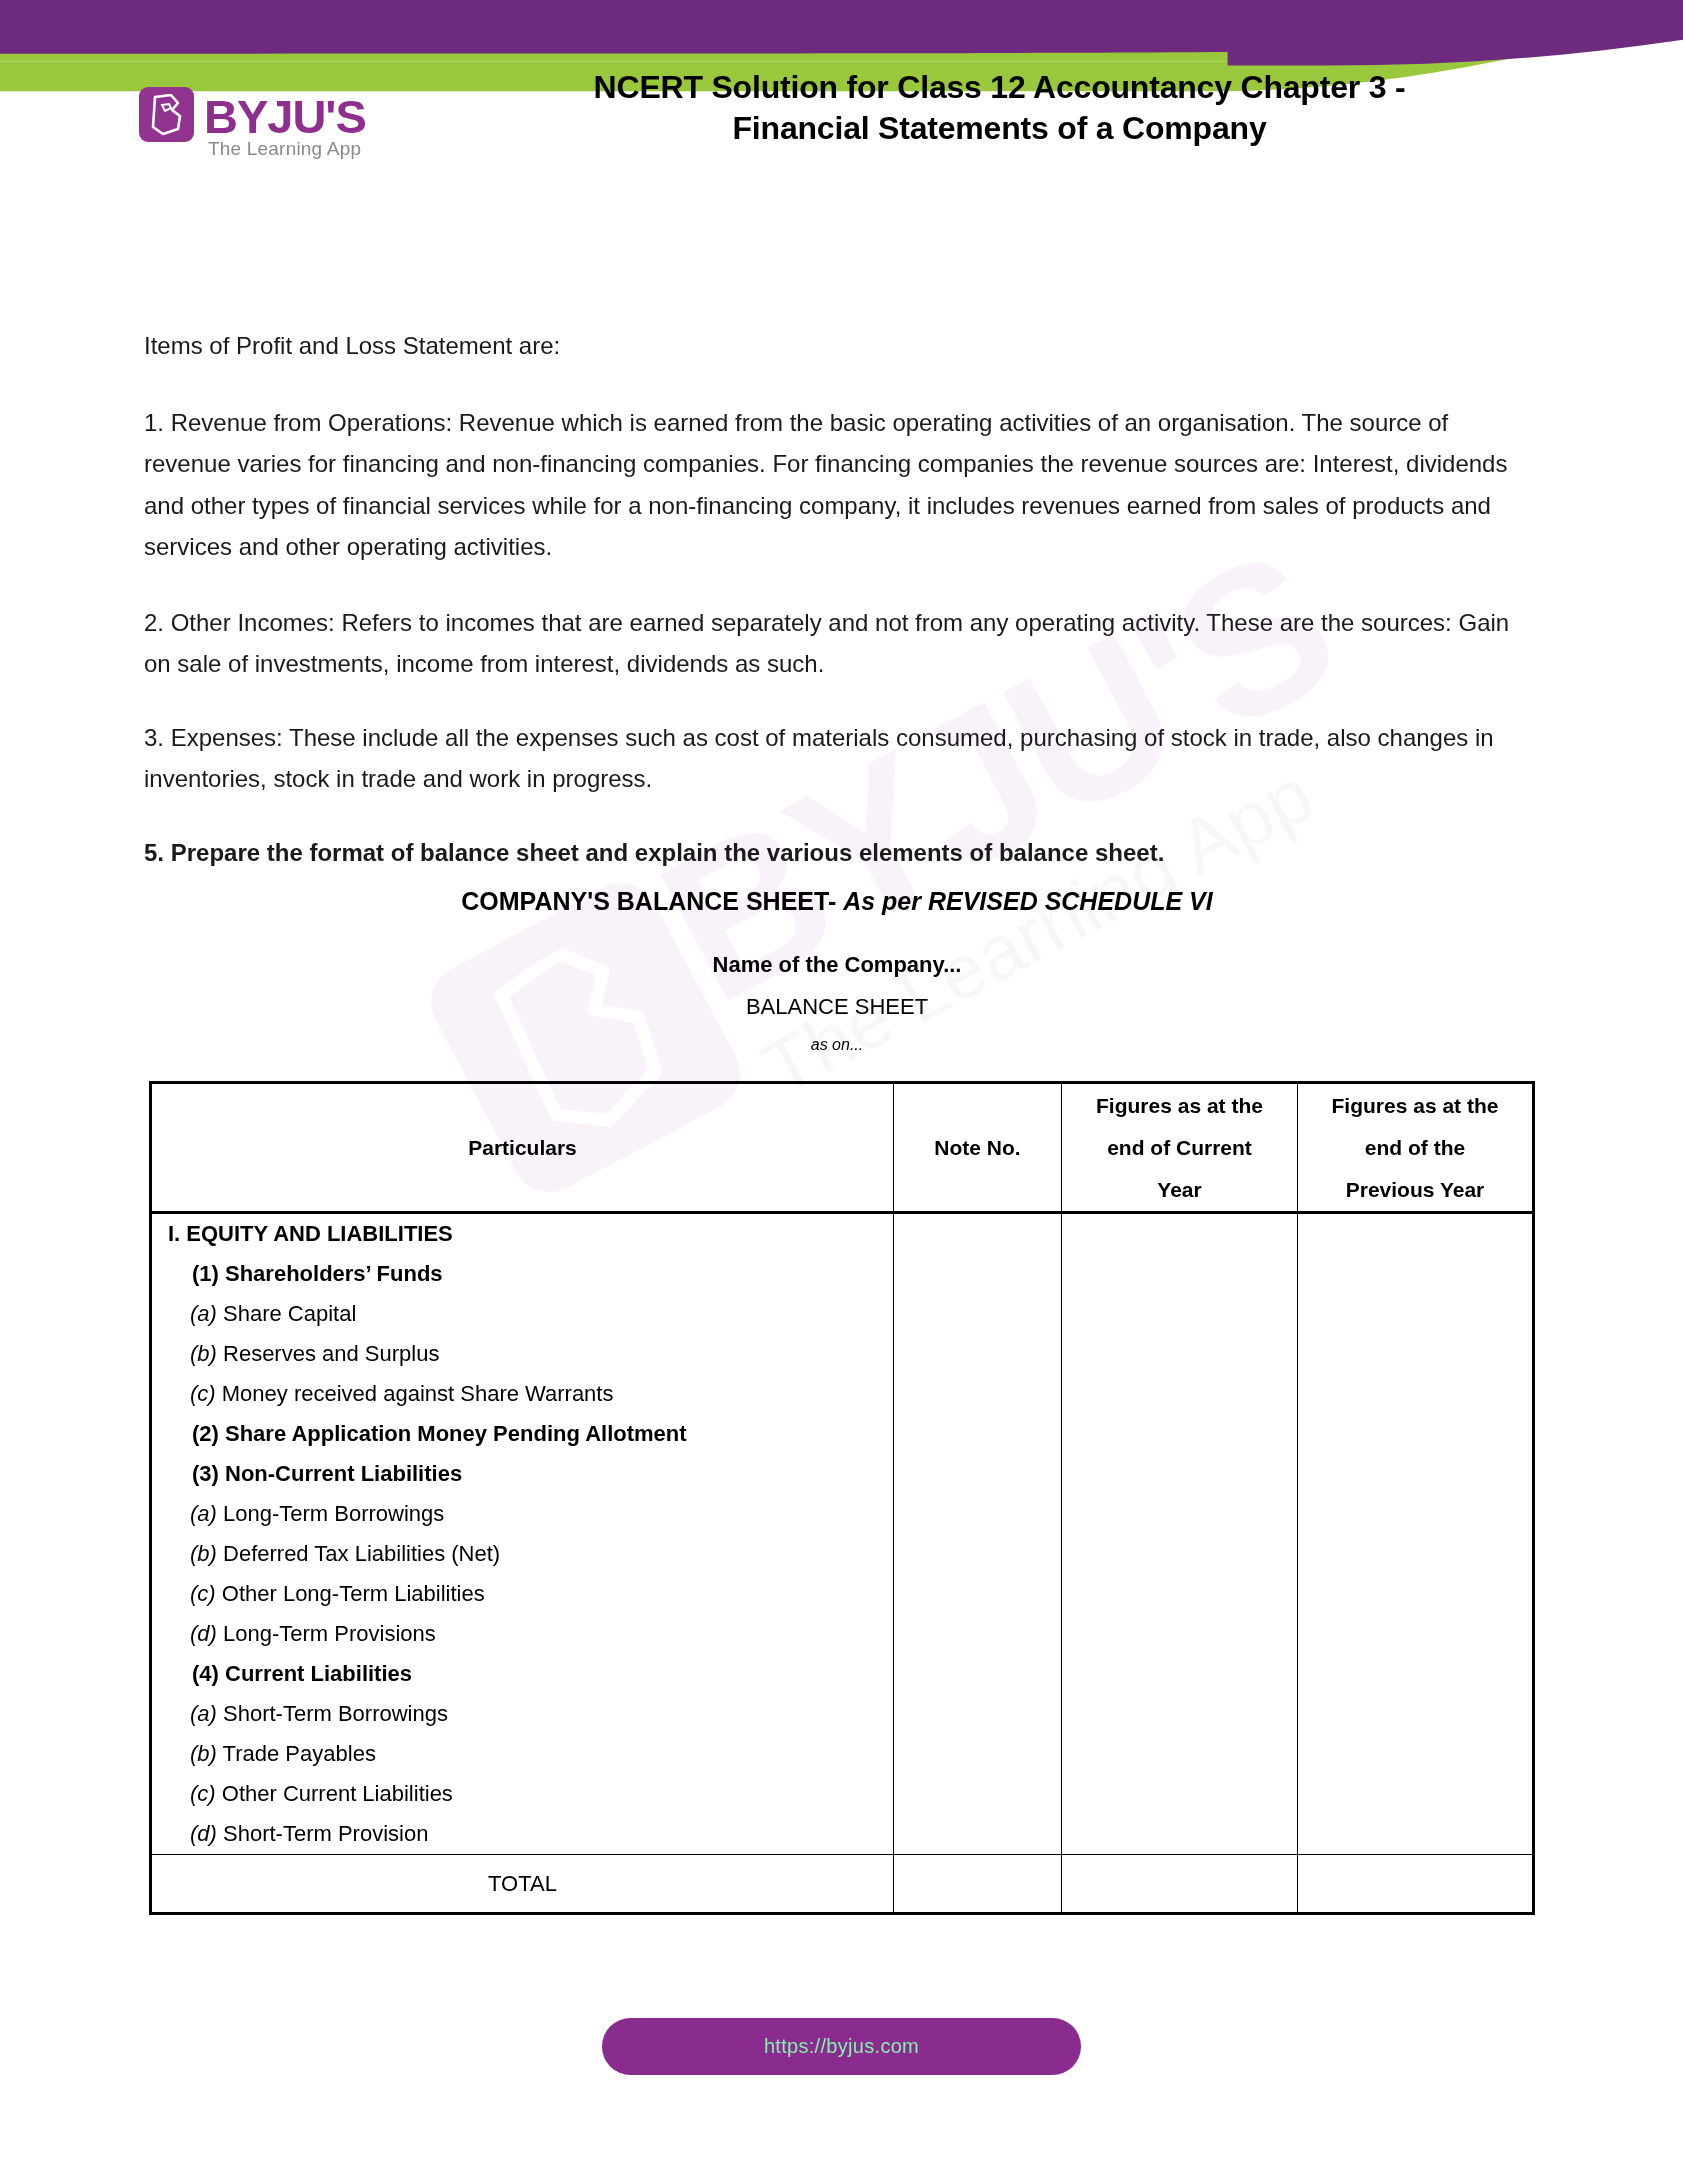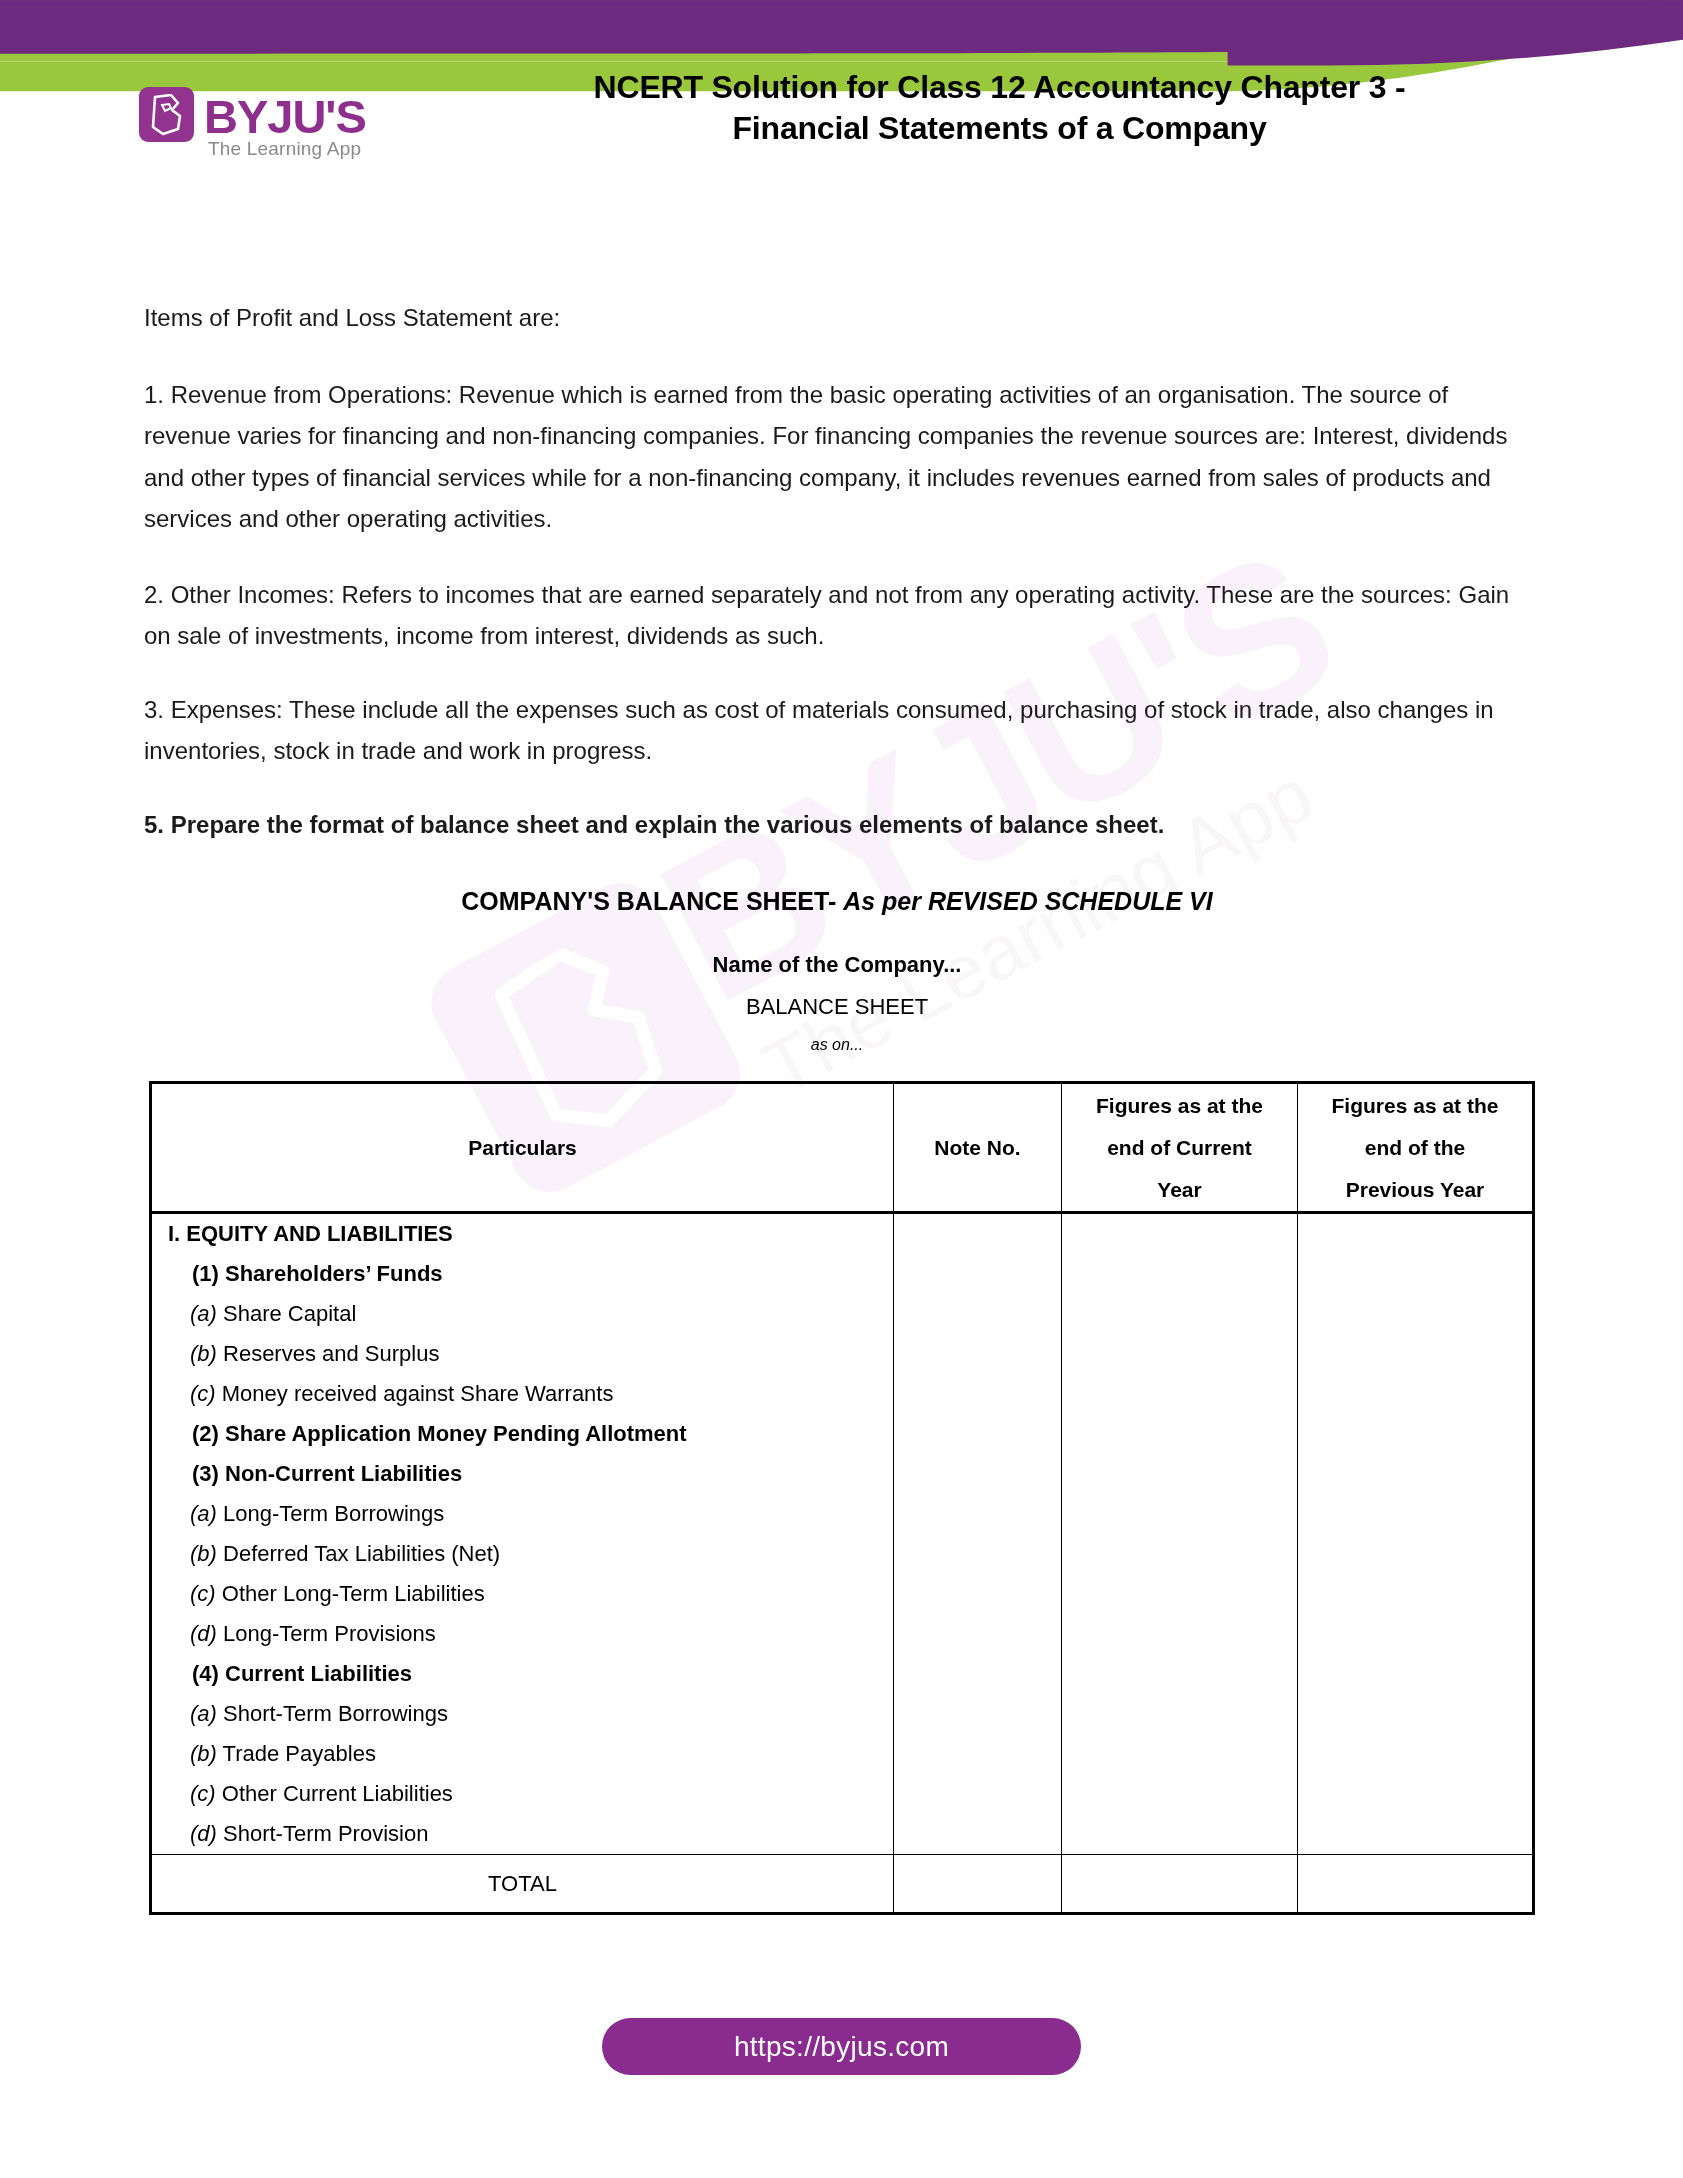--- a/index.html
+++ b/index.html
@@ -131,20 +131,21 @@
     width: 1683px;
     z-index: 2;
   }
   .para {
     position: absolute;
     left: 144px;
     width: 1386px;
     font-size: 24px;
     line-height: 1.72;
     color: #1a1a1a;
+    margin-top: 28px;
   }
   .para.bold {
     font-weight: bold;
   }
 
   .center-head {
     position: absolute;
     left: 144px;
     width: 1386px;
     text-align: center;
@@ -235,22 +236,22 @@
 
   
   .footer-btn {
     position: absolute;
     left: 602px;
     top: 2018px;
     width: 479px;
     height: 57px;
     background: #8A2B8F;
     border-radius: 30px;
-    color: #ffffff;
-    font-size: 28px;
+    color: #86efac;
+    font-size: 20px;
     line-height: 57px;
     text-align: center;
     letter-spacing: 0.3px;
     z-index: 3;
   }
 </style>
 </head>
 <body>
 
 <div class="header-decor">

